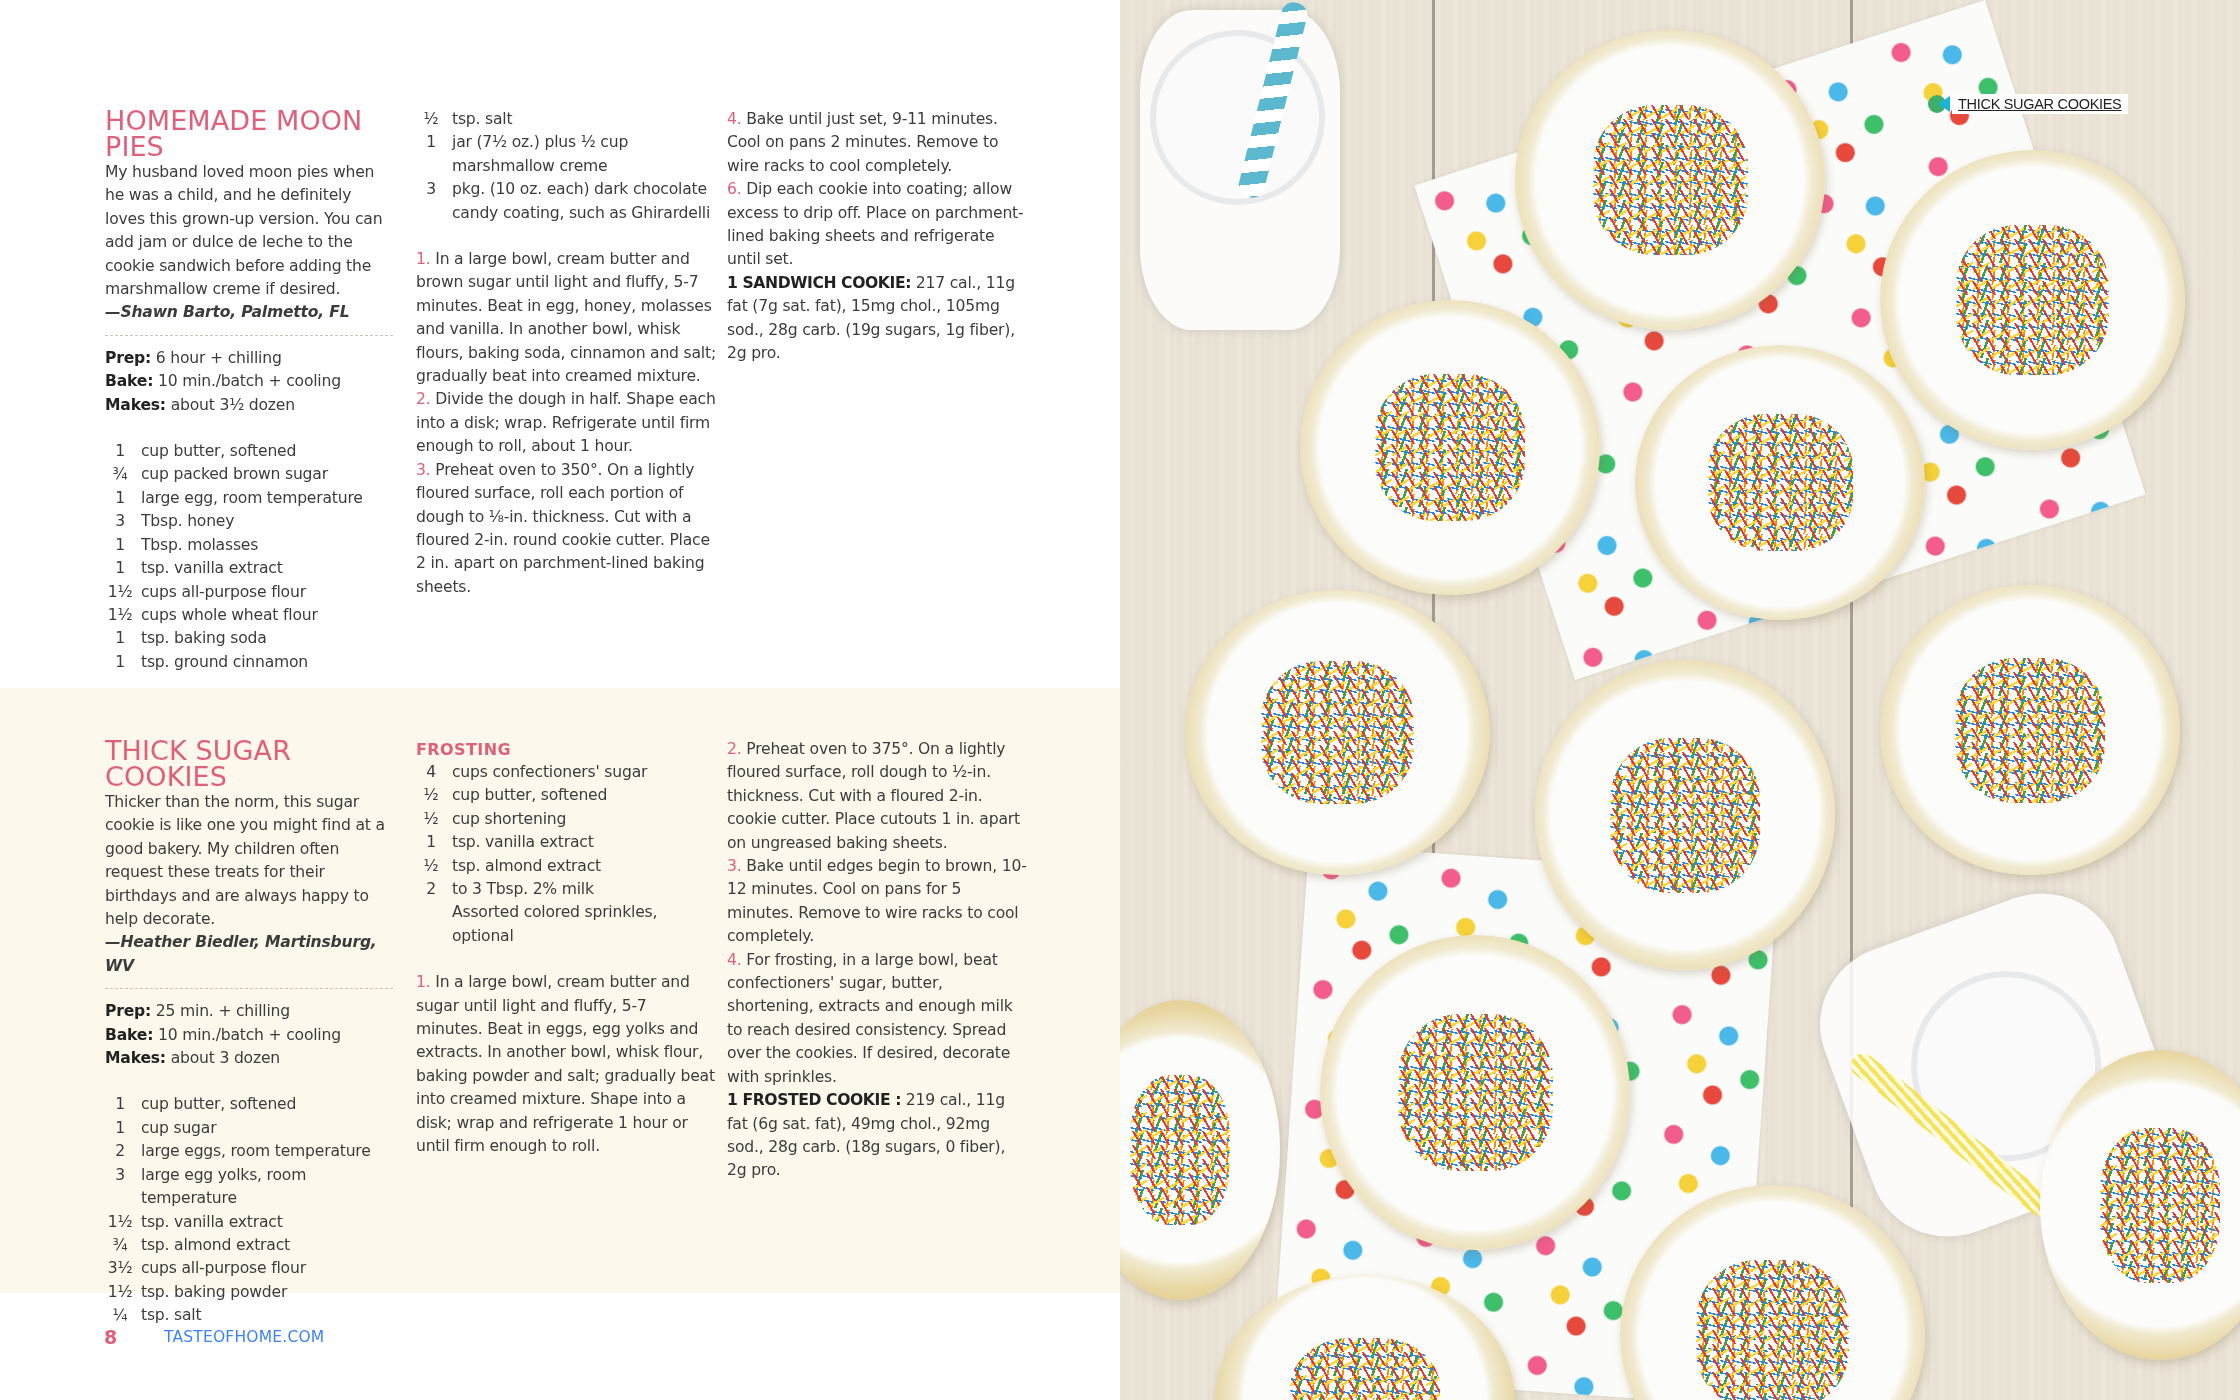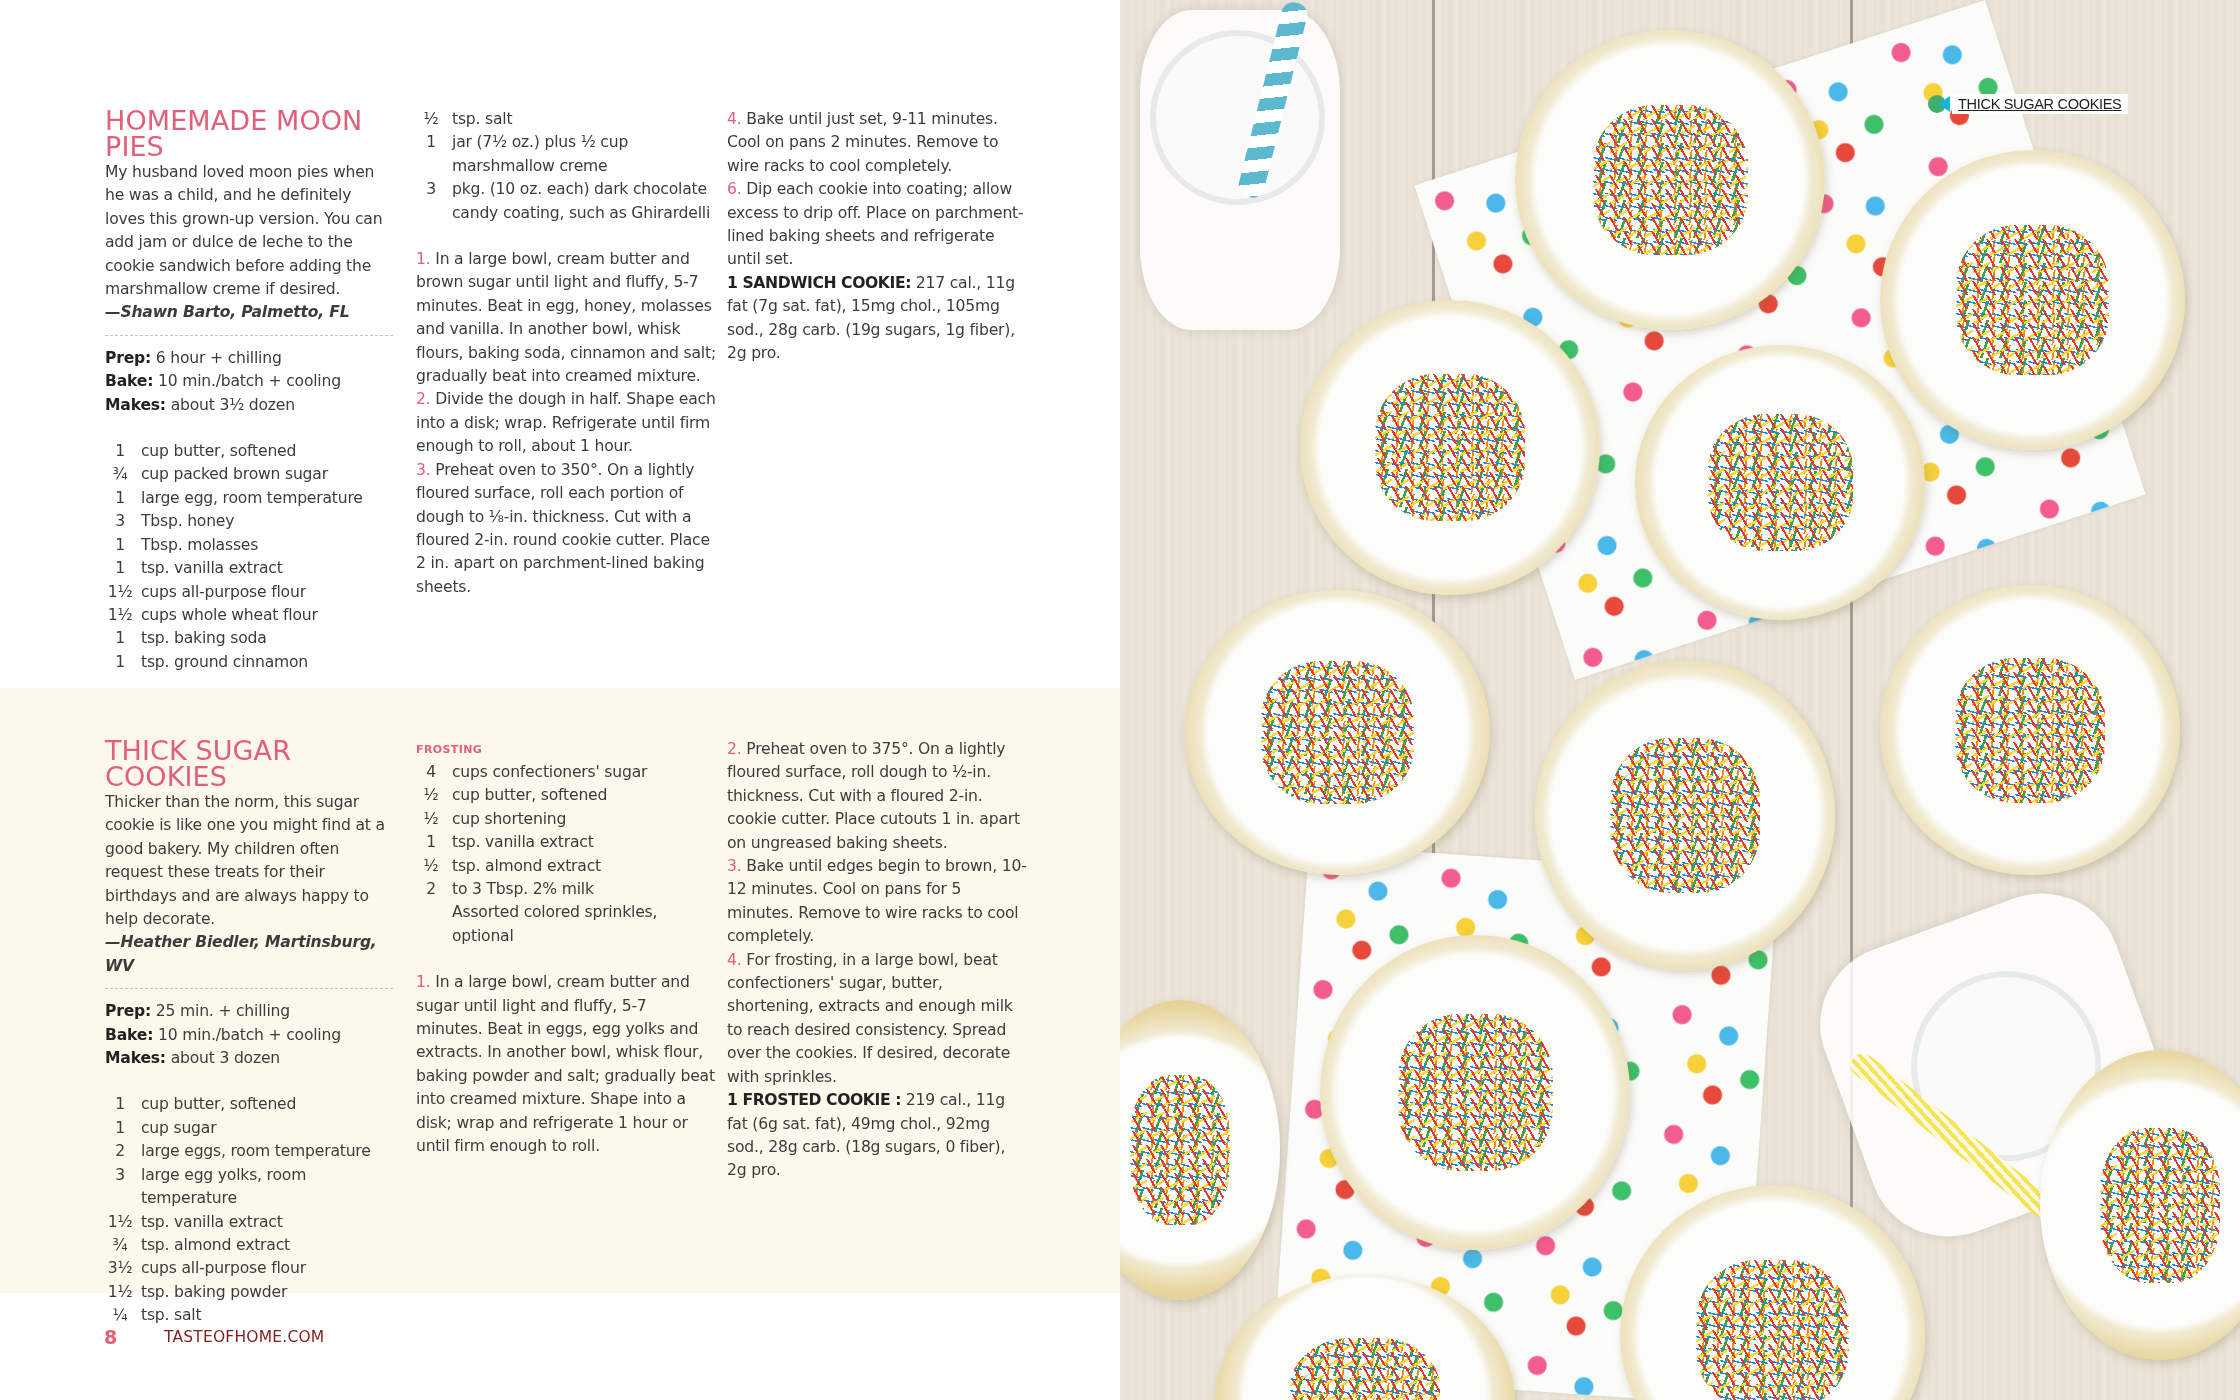--- a/index.html
+++ b/index.html
@@ -23,30 +23,30 @@
   .byline { font-style: italic; font-weight: bold; }
   .dash { border: none; border-top: 1.6px dashed #c9c2b8; margin: 10px 0 11px 0; width: 288px; }
   .meta-line b { font-weight: bold; color: #222; }
 
   .ing-list { list-style: none; margin-top: 23px; }
   .ing-list.tight { margin-top: 0; }
   .ing { display: flex; }
   .ing .qty { width: 36px; text-align: center; flex: 0 0 36px; padding-right: 6px; }
   .ing .txt { flex: 1; }
 
-  .sub-head { font-size: 11px; line-height: 23px; font-weight: bold; color: #e0607a; letter-spacing: 0.4px; }
+  .sub-head { font-size: 16px; line-height: 23px; font-weight: bold; color: #e0607a; letter-spacing: 0.4px; }
 
   .steps { margin-top: 23px; }
   .steps.tight { margin-top: 0; }
   .step .num { color: #e0607a; }
   .nutrition b { font-weight: bold; color: #222; letter-spacing: -0.4px; }
 
   .footer { position: absolute; left: 104px; top: 1322px; height: 30px; display: flex; align-items: center; }
   .page-num { color: #e0607a; font-weight: bold; font-size: 19px; width: 60px; }
-  .site { font-size: 15.5px; color: #7f1d1d; letter-spacing: 0.2px; }
+  .site { font-size: 15.5px; color: #3b82f6; letter-spacing: 0.2px; }
 
   
   .photo { position: absolute; left: 1120px; top: 0; width: 1120px; height: 1400px; overflow: hidden;
     background: repeating-linear-gradient(90deg, #ebe4d8 0px, #e7e0d3 6px, #ede6da 12px, #e6dfd1 18px);
   }
   .plank-line { position: absolute; top: 0; width: 3px; height: 1400px; background: #6e655a; opacity: 0.55; }
   .napkin { position: absolute; background: #fbfbf9; box-shadow: 0 0 4px rgba(0,0,0,0.08);
     background-image:
       radial-gradient(circle at 20% 20%, #f25d8d 0 9px, transparent 10px),
       radial-gradient(circle at 60% 35%, #4ab8e8 0 9px, transparent 10px),

